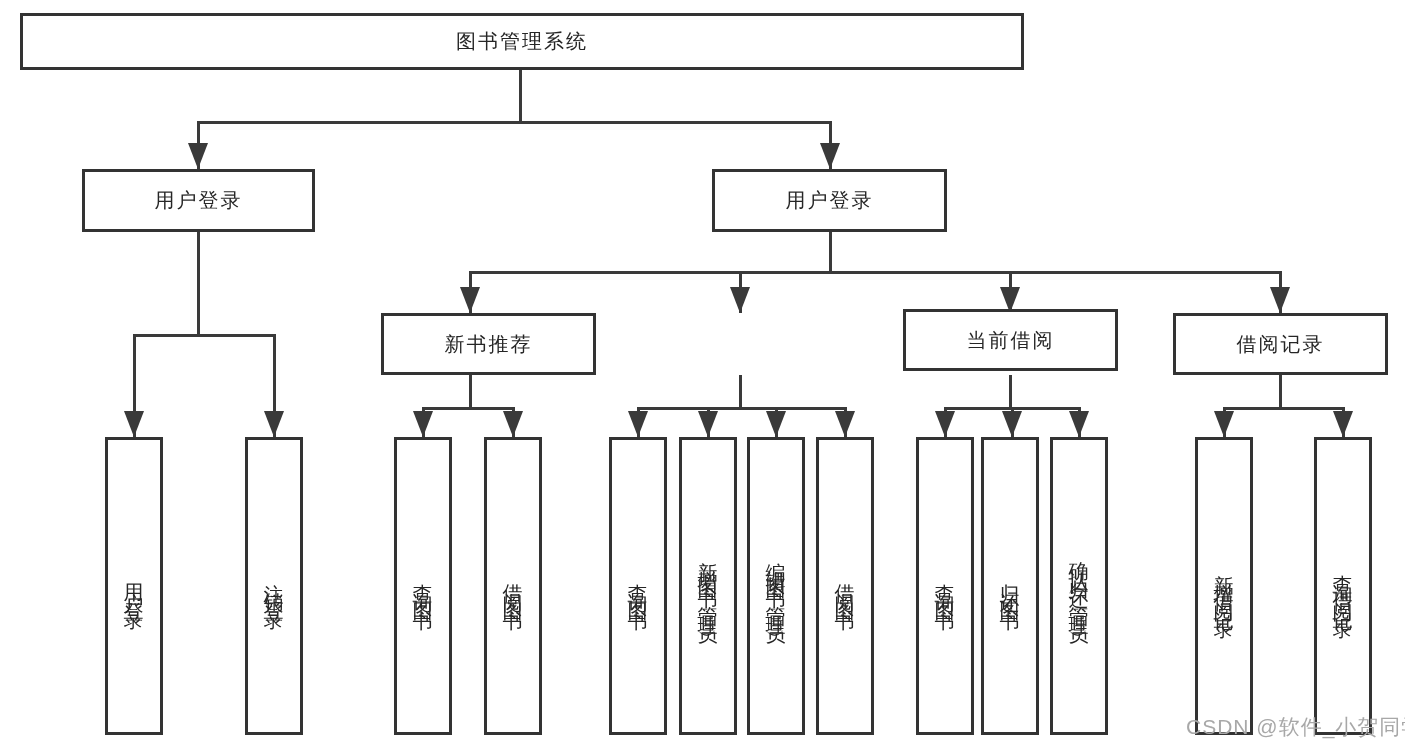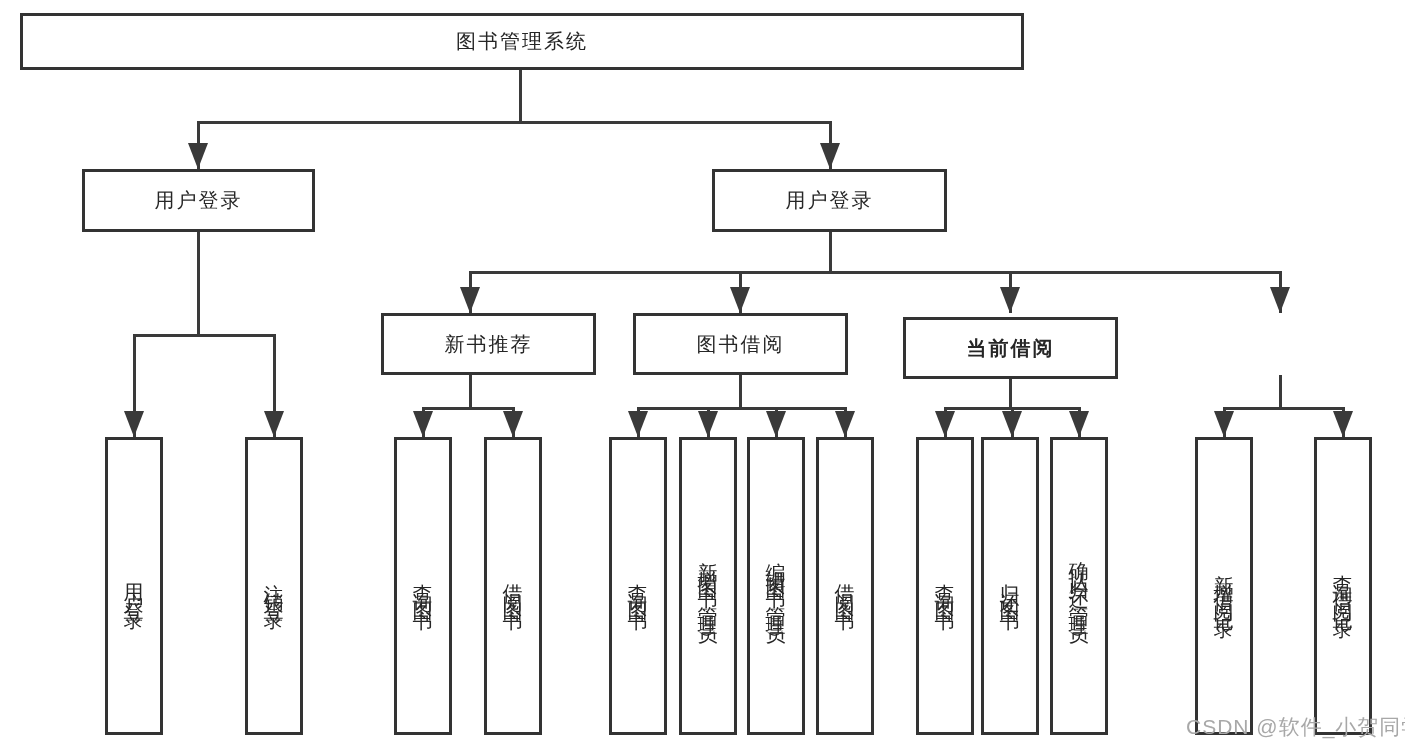--- a/index.html
+++ b/index.html
@@ -40,22 +40,22 @@
 <body>
 
 <div class="canvas">
 
   <div class="box" style="left:20px;top:13px;width:1004px;height:57px;">图书管理系统</div>
 
   <div class="box" style="left:82px;top:169px;width:233px;height:63px;">用户登录</div>
   <div class="box" style="left:712px;top:169px;width:235px;height:63px;">用户登录</div>
 
   <div class="box" style="left:381px;top:313px;width:215px;height:62px;">新书推荐</div>
-  <div class="box" style="left:633px;top:313px;width:215px;height:62px;">图书借阅</div>
-  <div class="box" style="left:903px;top:317px;width:215px;height:62px;font-weight:bold;">当前借阅</div>
+  <div class="box" style="left:903px;top:309px;width:215px;height:62px;">当前借阅</div>
+  <div class="box" style="left:1173px;top:313px;width:215px;height:62px;">借阅记录</div>
 
   <div class="box leaf" style="left:105px;top:437px;width:58px;height:298px;">用户登录</div>
   <div class="box leaf" style="left:245px;top:437px;width:58px;height:298px;">注销登录</div>
 
   <div class="box leaf" style="left:394px;top:437px;width:58px;height:298px;">查询图书</div>
   <div class="box leaf" style="left:484px;top:437px;width:58px;height:298px;">借阅图书</div>
 
   <div class="box leaf" style="left:609px;top:437px;width:58px;height:298px;">查询图书</div>
   <div class="box leaf" style="left:679px;top:437px;width:58px;height:298px;">新增图书（管理员）</div>
   <div class="box leaf" style="left:747px;top:437px;width:58px;height:298px;">编辑图书（管理员）</div>

